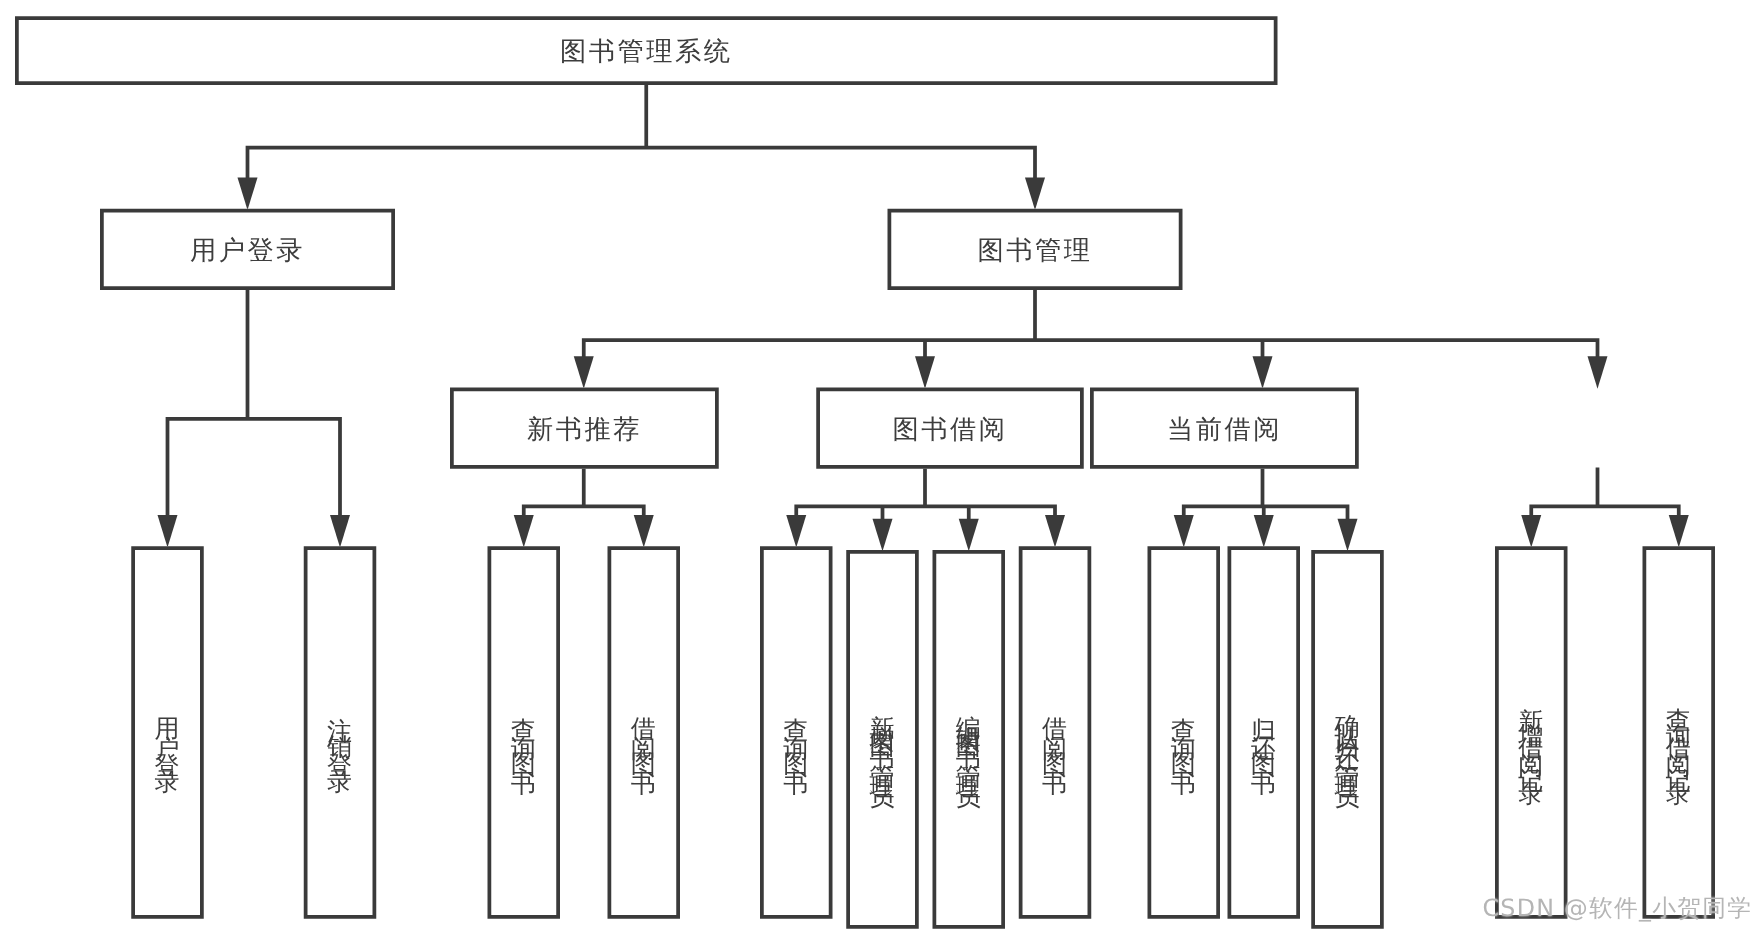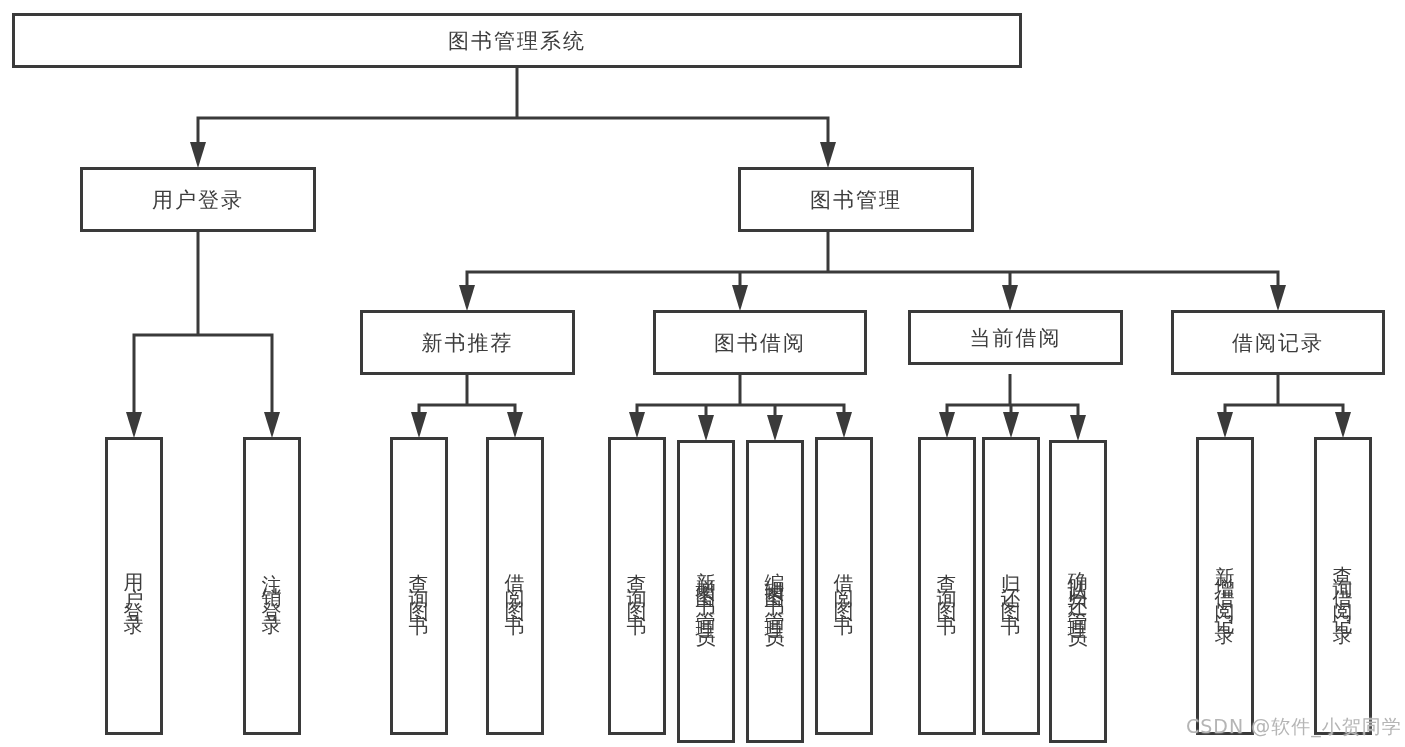--- a/index.html
+++ b/index.html
@@ -121,35 +121,32 @@
     </g>
   </svg>
 
   <div class="hbox" style="left:12px; top:13px; width:1010px; height:55px;">
     <span class="lbl">图书管理系统</span>
   </div>
 
   <div class="hbox" style="left:80px; top:167px; width:236px; height:65px;">
     <span class="lbl">用户登录</span>
   </div>
-  <div class="hbox" style="left:738px; top:167px; width:236px; height:65px;">
+  <div class="hbox" style="left:710px; top:167px; width:236px; height:65px;">
     <span class="lbl">图书管理</span>
   </div>
 
   <div class="hbox" style="left:360px; top:310px; width:215px; height:65px;align-items:center;">
     <span class="lbl">新书推荐</span>
   </div>
   <div class="hbox" style="left:633px; top:310px; width:214px; height:65px;margin-left:20px;">
     <span class="lbl">图书借阅</span>
   </div>
-  <div class="hbox" style="left:908px; top:310px; width:215px; height:55px;">
+  <div class="hbox" style="left:872px; top:310px; width:215px; height:65px;">
     <span class="lbl">当前借阅</span>
-  </div>
-  <div class="hbox" style="left:1171px; top:310px; width:214px; height:65px;">
-    <span class="lbl">借阅记录</span>
   </div>
 
   <div class="vbox" style="left:105px;">
     <span class="vlbl">用户登录</span>
   </div>
   <div class="vbox" style="left:243px;">
     <span class="vlbl">注销登录</span>
   </div>
 
   <div class="vbox" style="left:390px;">

